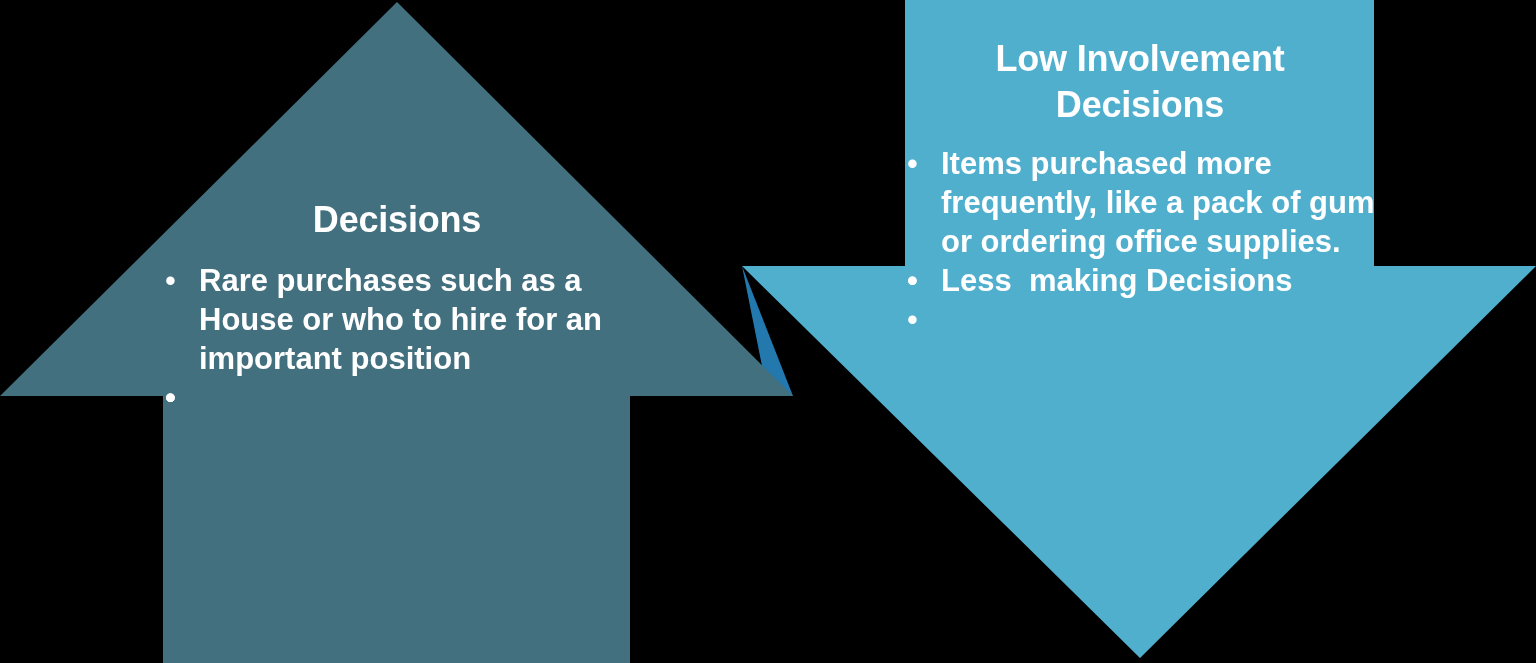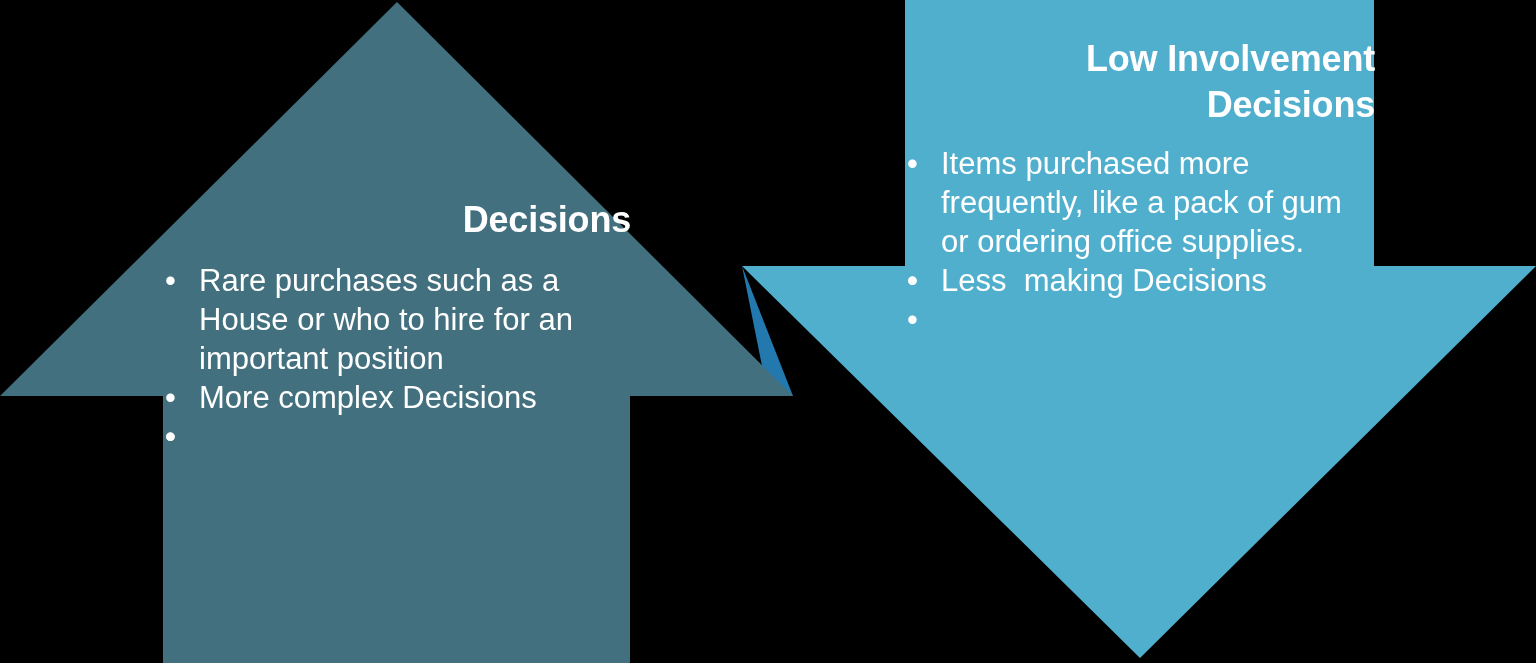--- a/index.html
+++ b/index.html
@@ -23,21 +23,21 @@
   .panel{
     position:absolute;
     color:#ffffff;
     box-sizing:border-box;
   }
 
   .panel-title{
     font-weight:bold;
     font-size:36px;
     line-height:46px;
-    text-align:right;
+    text-align:center;
     letter-spacing:-0.2px;
     margin:0;
     text-rendering:optimizeLegibility;
   }
 
   ul.bullets{
     list-style:none;
     margin:0;
     padding:0;
   }
@@ -68,21 +68,21 @@
 
   
   #panel-low{
     left:905px;
     top:36px;
     width:470px;
   }
   #panel-low .panel-title{width:100%;}
   #panel-low ul.bullets{margin-top:16px;}
 
-  .nowrap-pre{white-space:pre-wrap;}
+  .nowrap-pre{white-space:pre-wrap;font-weight:bold;}
 </style>
 </head>
 <body>
 
 <div id="stage" style="width: 1536px; height: 663px; background: rgb(0, 0, 0);">
 
   <svg class="arrow-shape" viewBox="0 0 1536 663" xmlns="http://www.w3.org/2000/svg">
     <polygon id="poly-down" points="905,0 1374,0 1374,266 1536,266 1140,658 742,266 905,266" fill="#51AFCE"></polygon>
   </svg>
 
@@ -98,21 +98,20 @@
     <div class="panel-title">
       <div>Decisions</div>
     </div>
     <ul class="bullets">
       <li>
         <span class="bullet-dot">•</span>
         <span class="nowrap-pre">Rare purchases such as a House or who to hire for an important position</span>
       </li>
       <li>
         <span class="bullet-dot">•</span>
-        <span class="nowrap-pre">More complex Decisions</span>
       </li>
       <li>
         <span class="bullet-dot">•</span>
       </li>
       <li>
         <span class="bullet-dot">•</span>
       </li>
     </ul>
   </div>
 

